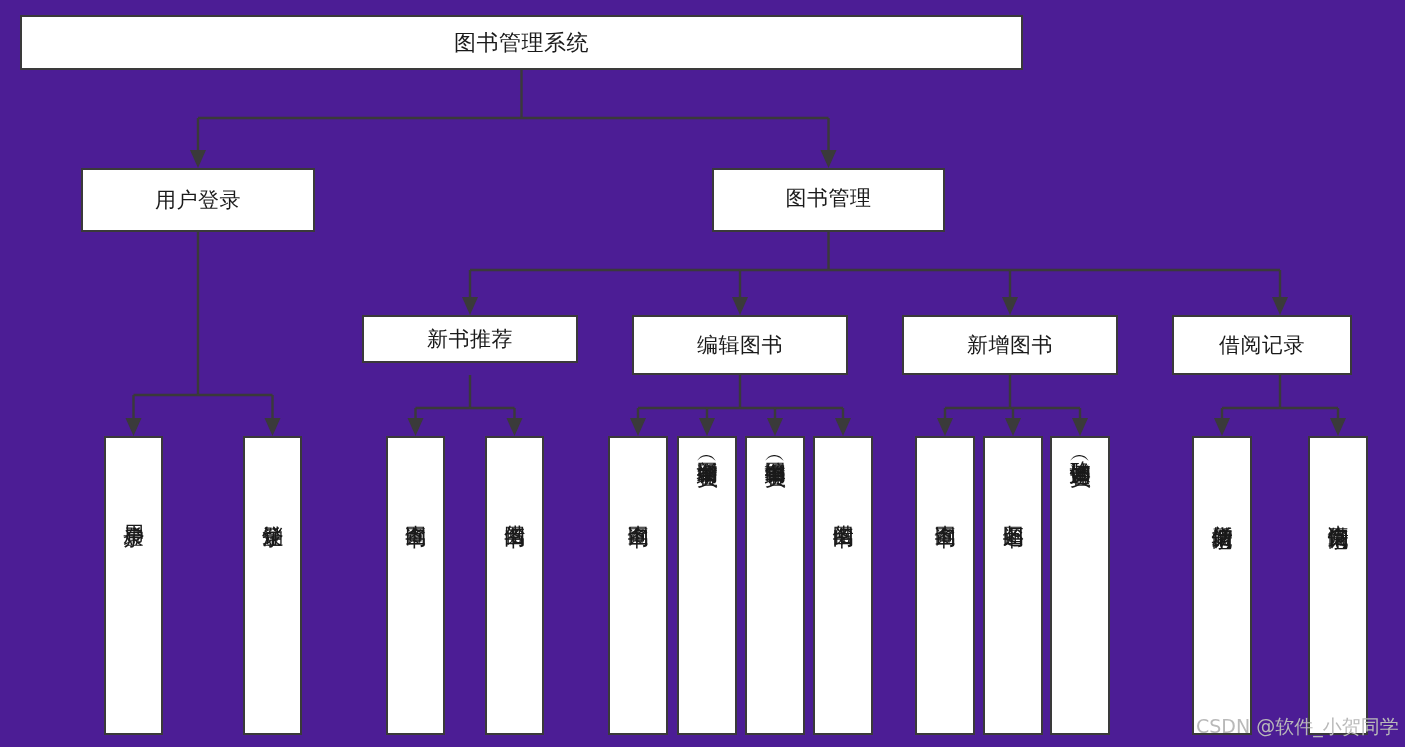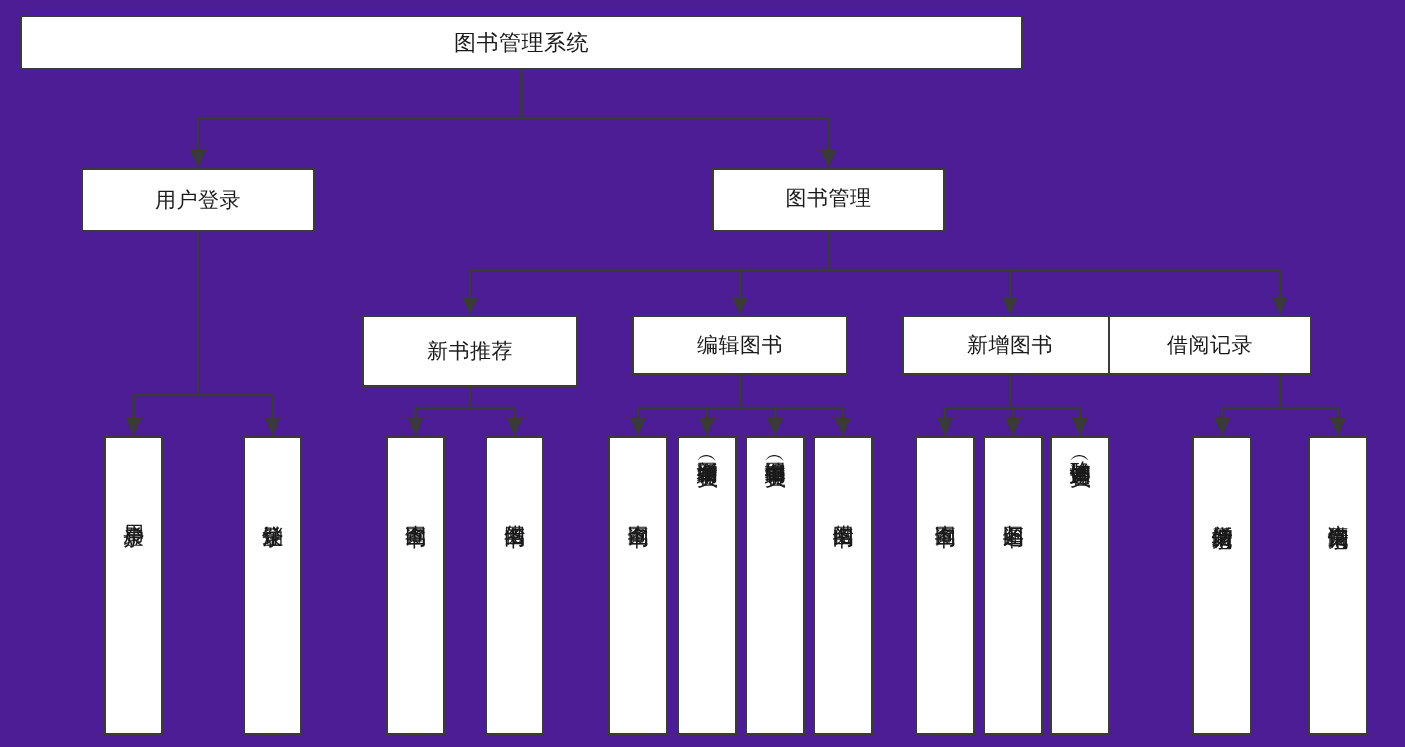--- a/index.html
+++ b/index.html
@@ -140,30 +140,30 @@
   <div id="nodes">
       <div class="node h root" style="left: 20px; top: 15px; width: 1003px; height: 55px;">
         <span class="label">图书管理系统</span>
       </div>
       <div class="node h" style="left: 81px; top: 168px; width: 234px; height: 64px;">
         <span class="label">用户登录</span>
       </div>
       <div class="node h" style="left: 712px; top: 168px; width: 233px; height: 64px; font-family: Liberation Mono, monospace;">
         <span class="label">图书管理</span>
       </div>
-      <div class="node h" style="left: 362px; top: 315px; width: 216px; height: 72px;">
+      <div class="node h" style="left: 362px; top: 315px; width: 216px; height: 48px;">
         <span class="label">新书推荐</span>
       </div>
       <div class="node h" style="left: 632px; top: 315px; width: 216px; height: 60px;">
         <span class="label">编辑图书</span>
       </div>
       <div class="node h" style="left: 902px; top: 315px; width: 216px; height: 60px;">
         <span class="label">新增图书</span>
       </div>
-      <div class="node h" style="left: 1108px; top: 315px; width: 204px; height: 60px;">
+      <div class="node h" style="left: 1172px; top: 315px; width: 180px; height: 60px;">
         <span class="label">借阅记录</span>
       </div>
       <div class="node v mid" style="left: 104px; top: 436px; width: 59px; height: 299px;">
         <span class="label">用户登录</span>
       </div>
       <div class="node v mid" style="left: 243px; top: 436px; width: 59px; height: 299px;">
         <span class="label">注销登录</span>
       </div>
       <div class="node v mid" style="left: 386px; top: 436px; width: 59px; height: 299px;">
         <span class="label">查询图书</span>
@@ -192,13 +192,14 @@
       <div class="node v" style="left: 1050px; top: 436px; width: 60px; height: 299px;">
         <span class="label">确认归还（管理员）</span>
       </div>
       <div class="node v mid" style="left: 1192px; top: 436px; width: 60px; height: 299px;">
         <span class="label">新增借阅记录</span>
       </div>
       <div class="node v mid" style="left: 1308px; top: 436px; width: 60px; height: 299px;">
         <span class="label">查询借阅记录</span>
       </div>
     </div>
+  <div id="watermark" style="left: 1196px; top: 714px;">CSDN @软件_小贺同学</div>
 </div>
 
 </body></html>

